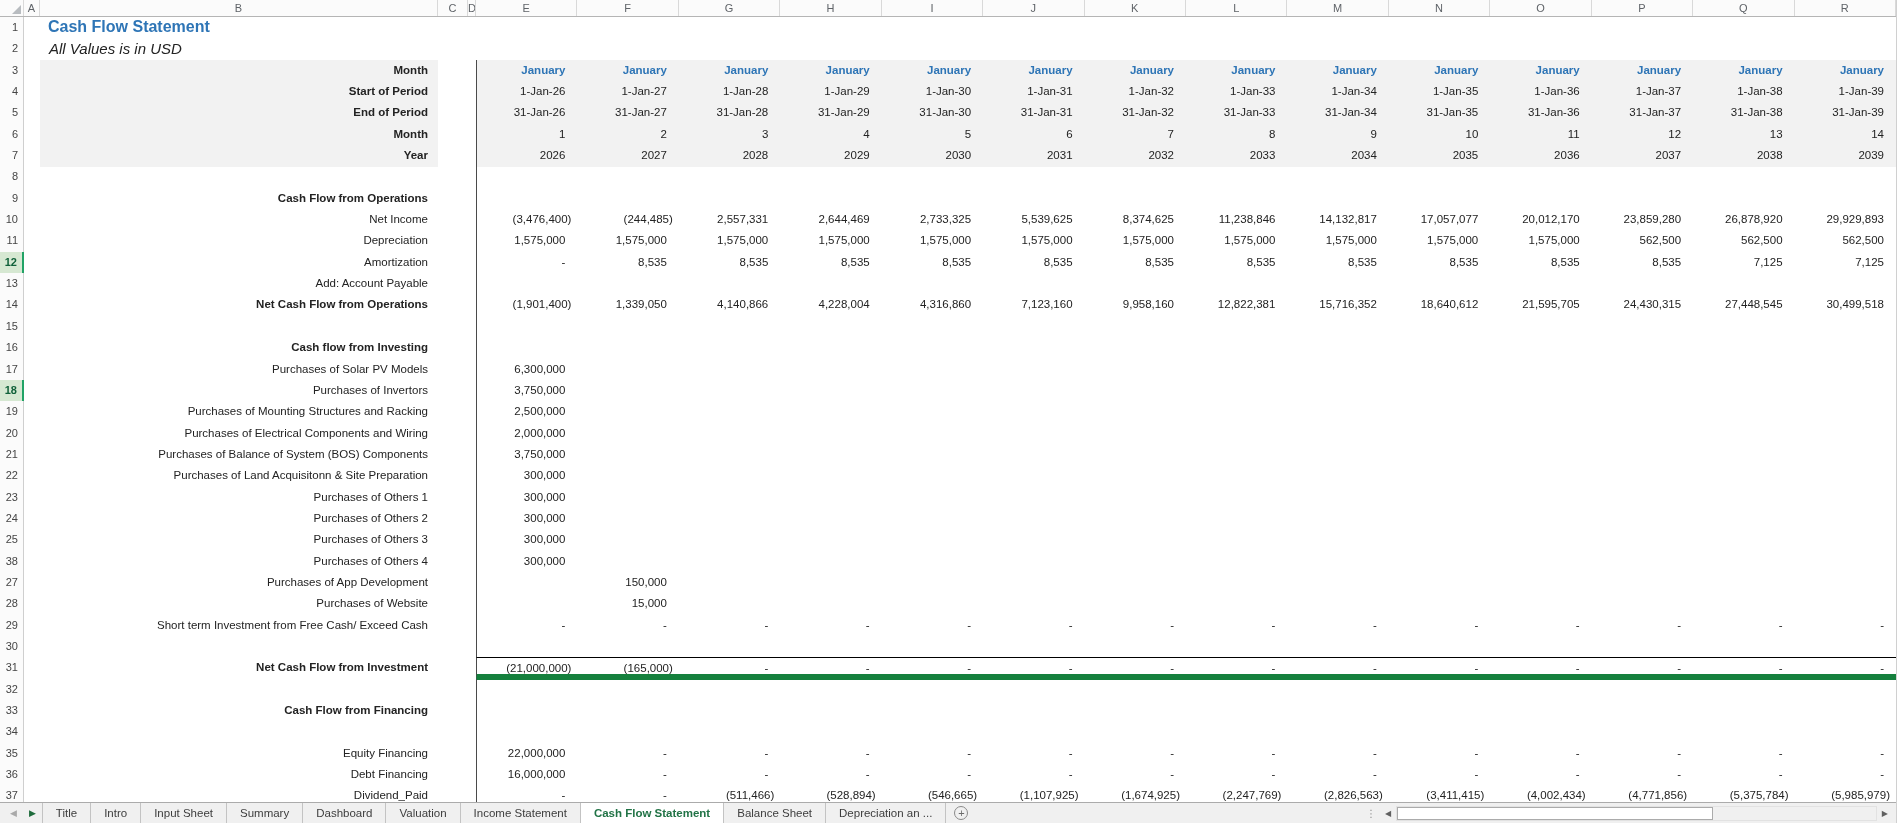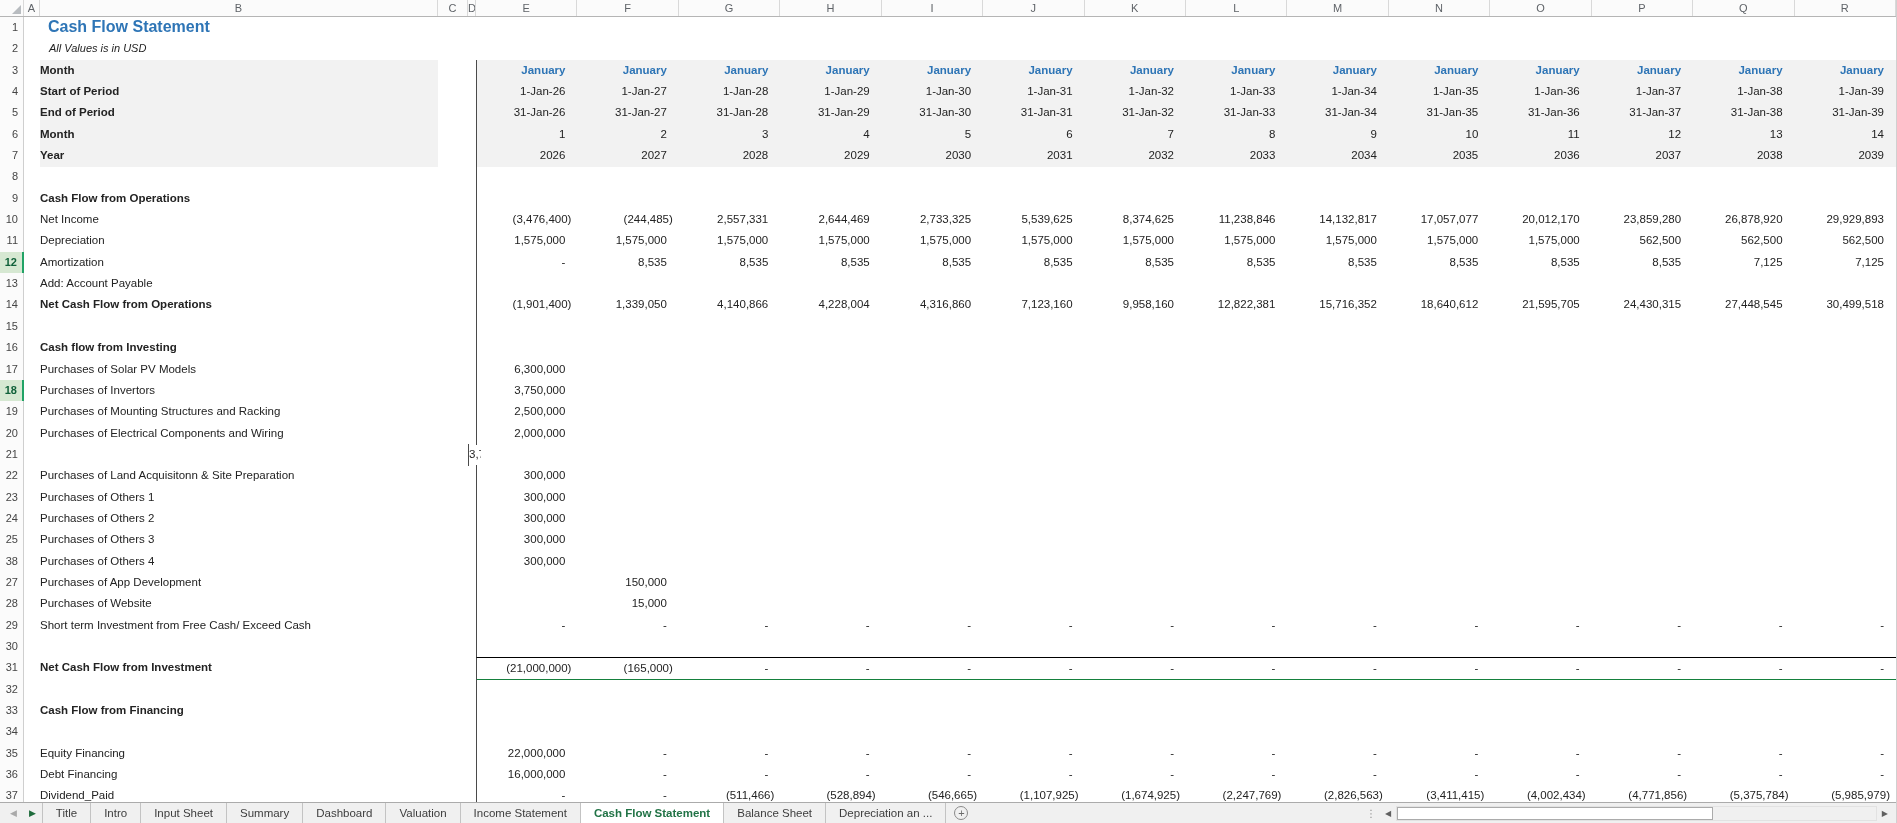--- a/index.html
+++ b/index.html
@@ -35,27 +35,27 @@
   .cell { font-size:11.5px; color:#232323; line-height:21.35px; white-space:nowrap;
     overflow:visible; }
   .cell.val { text-align:right; overflow:hidden; }
   .cell.neg  { padding-right:6px; }
   .cell.pos  { padding-right:12px; }
   .cell.dash { padding-right:12px; }
   .cell.shaded { background:#f2f2f2; }
   .cell.e-line { border-left:1px solid #4a4a4a; }
   .cell.bold { font-weight:normal; }
   .cell.month { color:#2e75b6; font-weight:bold;text-align:right; }
-  .cell.total { border-top:1px solid #000; border-bottom:1px solid #15803d;padding-left:12px; }
-
-  .label { padding-right:10px; }
+  .cell.total { border-top:1px solid #000; border-bottom:6px solid #15803d;padding-left:12px; }
+
+  .label { text-align:right; padding-right:10px; }
   .label.l-title { text-align:left; padding-left:8px; font-size:16px; font-weight:bold;
     color:#2e75b6; line-height:20px; }
   .label.l-subtitle { text-align:left; padding-left:9px; font-style:italic;
-    font-size:11px; }
+    font-size:15px; }
   .label.l-hdr { font-weight:bold; }
 
   
   .tabbar { flex:0 0 21px; height:21px; background:#f0f0f0; border-top:1px solid #ababab;
     display:flex; align-items:stretch; font-size:11.5px; user-select:none; }
   .tab-nav { display:flex; align-items:center; padding:0 6px 0 10px; gap:12px; }
   .tab-nav .nav { font-size:9px; line-height:20px; cursor:default; }
   .nav.prev { color:#a9a9a9; }
   .nav.next { color:#1e6b3c; }
   #tabs { display:flex; align-items:flex-start; }
@@ -520,20 +520,21 @@
         <div class="cell val"></div>
         <div class="cell val"></div>
         <div class="cell val"></div>
         <div class="cell val"></div>
         <div class="cell val"></div>
         <div class="cell val"></div>
       </div>
       <div class="row grid-row">
         <div class="rownum">21</div>
         <div class="cell"></div>
+        <div class="cell label">Purchases of Balance of System (BOS) Components</div>
         <div class="cell"></div>
         <div class="cell"></div>
         <div class="cell val e-line pos">3,750,000</div>
         <div class="cell val"></div>
         <div class="cell val"></div>
         <div class="cell val"></div>
         <div class="cell val"></div>
         <div class="cell val"></div>
         <div class="cell val"></div>
         <div class="cell val"></div>

